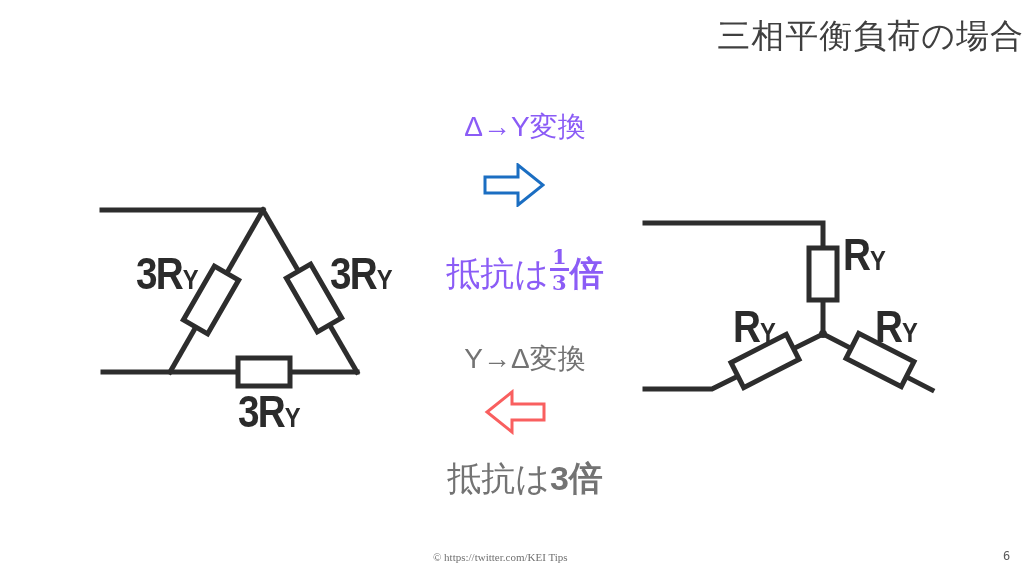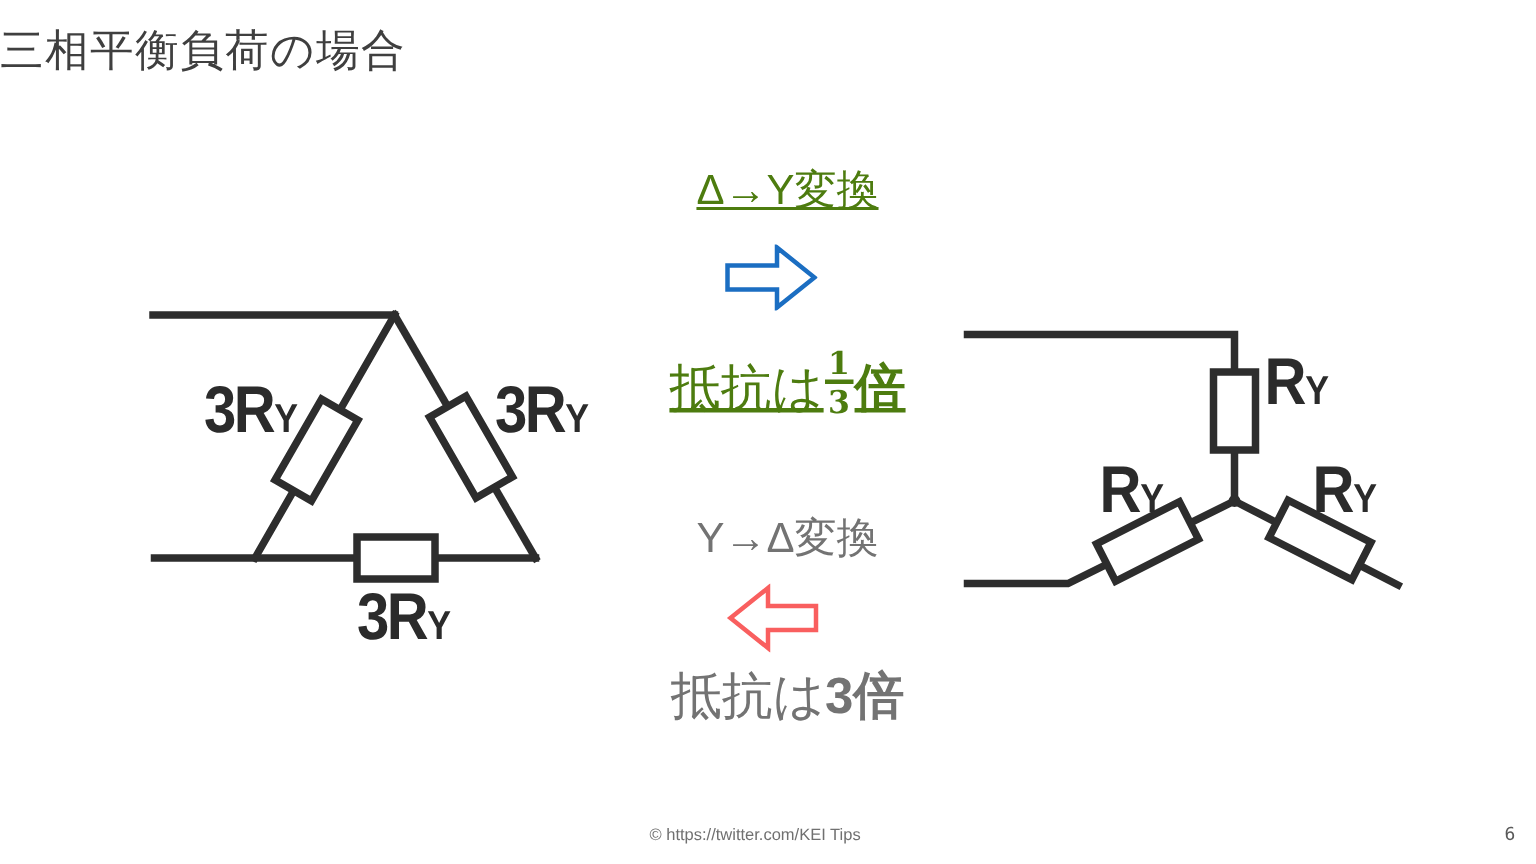--- a/index.html
+++ b/index.html
@@ -2,50 +2,50 @@
 <html><head>
 <meta charset="utf-8">
 <style>
   html,body{margin:0;padding:0;}
   body{
     width:1024px;height:576px;position:relative;overflow:hidden;
     background:#ffffff;
     font-family:"Liberation Sans","DejaVu Sans",sans-serif;
   }
   .title{
-    position:absolute;top:14px;left:0;width:100%;text-align:left;
-    font-size:29px;color:#3f3f3f;letter-spacing:1px;
+    position:absolute;top:14px;left:0;width:100%;text-align:right;
+    font-size:33px;color:#3f3f3f;letter-spacing:1px;
   }
   .circuit-svg{position:absolute;}
   .wire{stroke:#2d2d2d;stroke-width:5;fill:none;stroke-linecap:square;stroke-linejoin:miter;}
   .res{fill:#ffffff;stroke:#2d2d2d;stroke-width:5;}
   .rlabel{
     position:absolute;font-weight:bold;color:#2b2b2b;line-height:1;
     font-size:44px;letter-spacing:-2px;white-space:nowrap;
     transform:scaleX(0.88);transform-origin:left top;
   }
   .rlabel .sub{font-size:27px;letter-spacing:-1px;margin-left:1px;}
   .midcol{position:absolute;left:420px;width:210px;text-align:center;white-space:nowrap;}
   .conv-label{font-size:28px;letter-spacing:0px;}
-  .conv-result{font-size:34px;letter-spacing:0px;}
-  .blue{color:#4d7c0f;text-decoration:underline;}
+  .conv-result{font-size:34px;letter-spacing:0px;margin-top:15px;}
+  .blue{color:#8b5cf6;}
   .red{color:#737373;}
   .bold{font-weight:bold;}
   .arrow-svg{position:absolute;}
   .frac{
     display:inline-flex;flex-direction:column;align-items:center;
     vertical-align:middle;font-weight:bold;line-height:1;
     font-family:"DejaVu Serif",serif;font-size:21px;
     transform:translateY(-7px);margin:0 1px;
   }
   .frac .num{border-bottom:3px solid currentColor;padding:0 2px 1px 2px;}
   .frac .den{padding-top:1px;}
   .credit{
     position:absolute;left:433px;top:551px;font-size:11px;color:#707070;
-    font-family:Liberation Sans, sans-serif;
+    font-family:Liberation Serif, serif;
   }
   .pagenum{
     position:absolute;left:1003px;top:549px;font-size:12px;color:#5a5a5a;
     font-family:"DejaVu Sans Mono","Liberation Mono",monospace;
   }
 </style>
 </head>
 <body>
 
 <div class="title">三相平衡負荷の場合</div>

